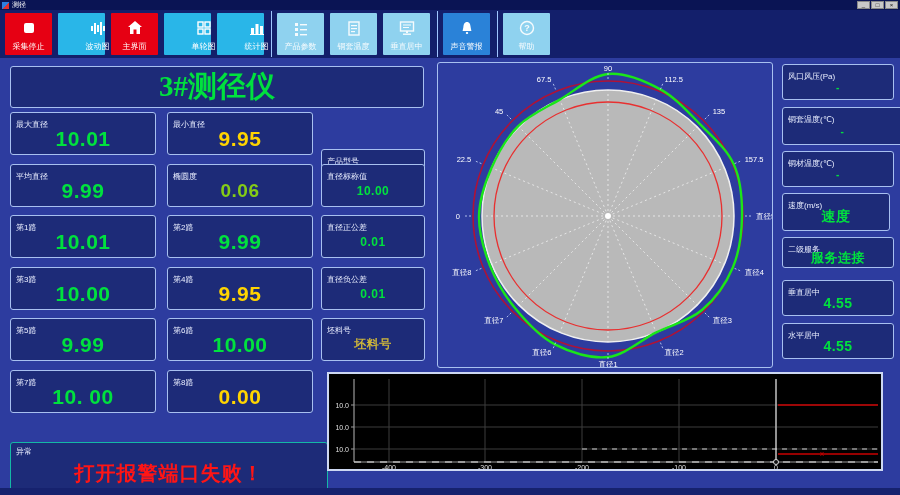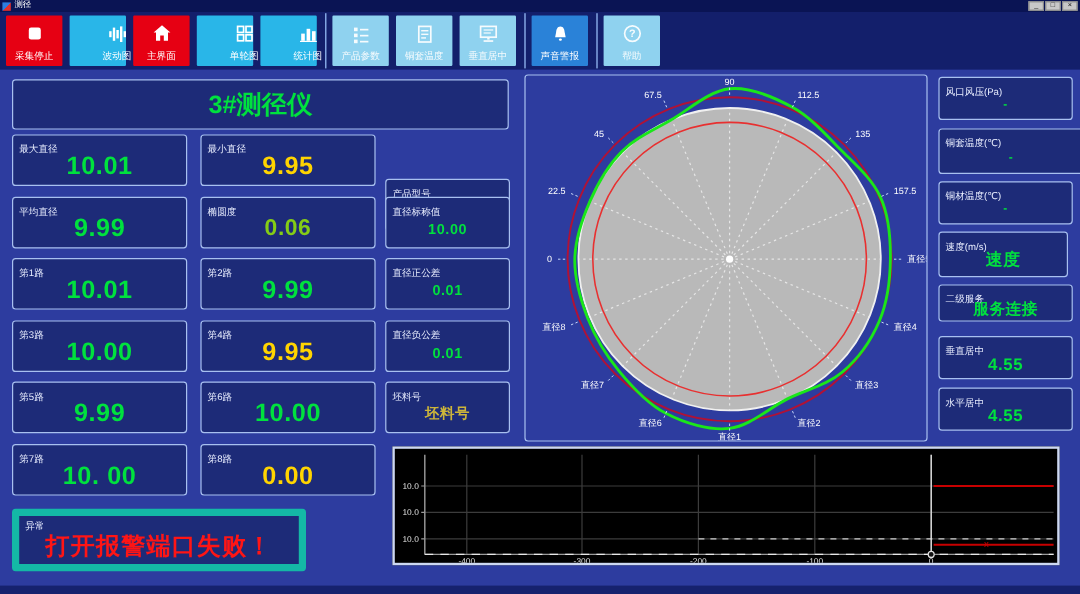--- a/index.html
+++ b/index.html
@@ -34,24 +34,24 @@
   
   .cell { position:absolute; background:#1d2b78; border:1px solid #a8c0f0; border-radius:3px; }
   .cell-label { position:absolute; left:5px; top:6px; font-size:8px; color:#e9eeff; white-space:nowrap; }
   .cell-value { position:absolute; left:0; right:0; top:12px; bottom:2px;
     display:flex; align-items:center; justify-content:center;
     font-weight:bold; letter-spacing:.5px; }
 
   .title-box { position:absolute; left:10px; top:66px; width:414px; height:42px;
     background:#1d2b78; border:1px solid #a8c0f0; border-radius:3px;
     display:flex; align-items:center; justify-content:center; }
-  .title-box span { color:#00e13e; font-size:21px; font-weight:bold; }
-
-  .alarm-box { position:absolute; left:10px; top:424px; width:245px; height:52px;
-    background:#1d2b78; border:6px solid #14b8a6; border-radius:3px; }
+  .title-box span { color:#00e13e; font-size:29px; font-weight:bold;font-family:Liberation Serif, serif; }
+
+  .alarm-box { position:absolute; left:10px; top:442px; width:318px; height:52px;
+    background:#1d2b78; border:1px solid #14b8a6; border-radius:3px; }
   .alarm-box .cell-label { left:5px; top:3px; }
   .alarm-msg { position:absolute; left:0; right:0; top:10px; bottom:0;
     display:flex; align-items:center; justify-content:center;
     color:#ff1515; font-size:20px; font-weight:bold; letter-spacing:1px; }
 
   .polar-panel { position:absolute; left:437px; top:62px; width:336px; height:306px;
     border:1px solid #a8c0f0; border-radius:3px; }
   .bottom-panel { position:absolute; left:327px; top:372px; width:556px; height:99px;
     background:#000; border:2px solid #cdd8f2; }
 

